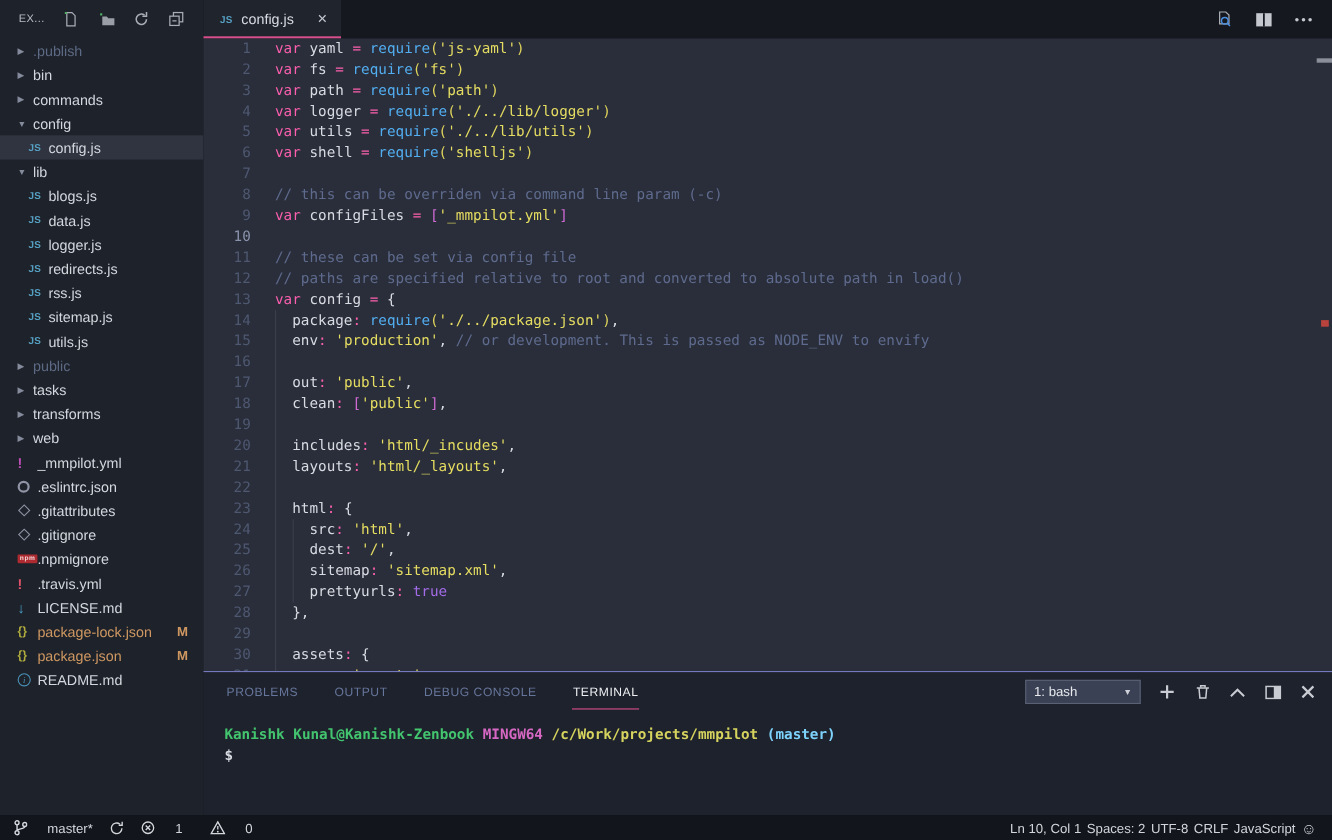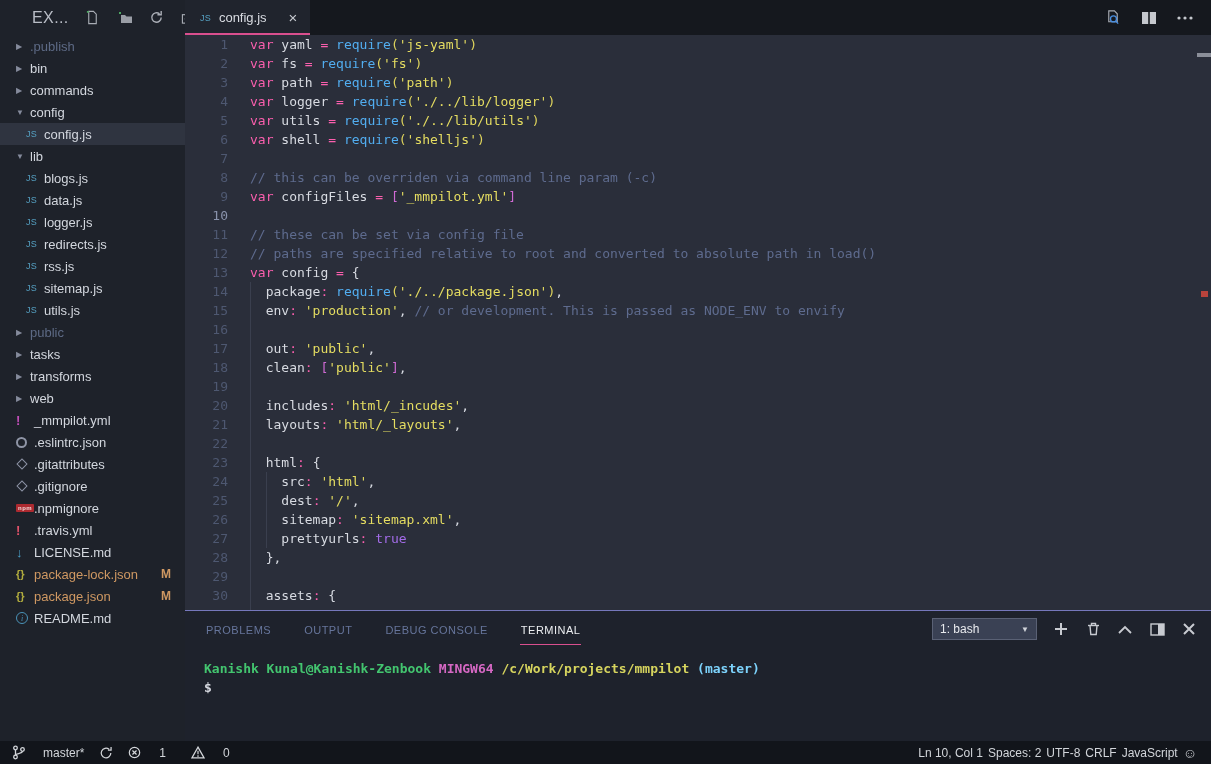--- a/index.html
+++ b/index.html
@@ -4,34 +4,34 @@
 <style>
   * { margin:0; padding:0; box-sizing:border-box; }
   html,body { width:1211px; height:764px; overflow:hidden; background:#14171d; }
   body { font-family:"Liberation Sans", sans-serif; }
   .app { width:1211px; height:764px; display:flex; flex-direction:column; }
   .main { flex:1; display:flex; min-height:0; }
 
   
   .sidebar { width:185px; background:#1e222a; display:flex; flex-direction:column; flex-shrink:0; }
   .sidebar-header { height:35px; display:flex; align-items:center; padding:0 10px 0 17px; }
-  .sidebar-title { font-size:16px; color:#b9bdc6; letter-spacing:.4px; flex:0 0 auto;margin-left:15px; }
+  .sidebar-title { font-size:10px; color:#b9bdc6; letter-spacing:.4px; flex:0 0 auto; }
   .sidebar-actions { display:flex; gap:16px; margin-left:16px; align-items:center; }
   .icon-btn { width:16px; height:16px; display:inline-flex; align-items:center; justify-content:center; cursor:pointer; }
   .tree { flex:1; overflow:hidden; }
   .tree-row { height:22px; display:flex; align-items:center; padding-left:16px; cursor:pointer; }
   .tree-row.indent1 { padding-left:26px; }
   .tree-row.selected { background:#2f3440; }
   .twisty { width:14px; font-size:8px; color:#858b9c; flex-shrink:0; }
   .fico { width:18px; flex-shrink:0; display:inline-flex; align-items:center; }
   .tree-label { font-size:13px; color:#d3d7de; white-space:nowrap; }
   .tree-row.dim .tree-label { color:#5d6a85; }
   .tree-row.modified .tree-label { color:#cf9862; }
   .badge { margin-left:auto; margin-right:14px; font-size:12px; font-weight:bold; color:#cf9862; }
-  .fi-js { color:#55a0c2; font-size:9px; font-weight:normal; letter-spacing:.2px; }
+  .fi-js { color:#55a0c2; font-size:9px; font-weight:bold; letter-spacing:.2px; }
   .fi-bang-magenta { color:#c14eb8; font-size:13px; font-weight:bold; }
   .fi-bang-red { color:#e0526a; font-size:13px; font-weight:bold; }
   .fi-eslint { width:11px; height:11px; border:2px solid #8f95a6; border-radius:50%; display:inline-block; }
   .fi-git { width:8px; height:8px; border:1.5px solid #8c92a4; transform:rotate(45deg); margin-left:2px; display:inline-block; }
   .fi-npm { background:#ad2a30; color:#f0d6d6; font-size:6px; font-weight:bold; padding:1px 2px; border-radius:1px; letter-spacing:.5px; }
   .fi-license { color:#4aa0c8; font-size:13px; font-weight:bold; }
   .fi-braces { color:#b2ad3e; font-size:11px; font-weight:bold; }
   .fi-info { width:12px; height:12px; border:1px solid #4a93b8; border-radius:50%; color:#4a93b8; font-size:8px; display:inline-flex; align-items:center; justify-content:center; font-family:"Liberation Serif", serif; font-style:italic; }
 
   

